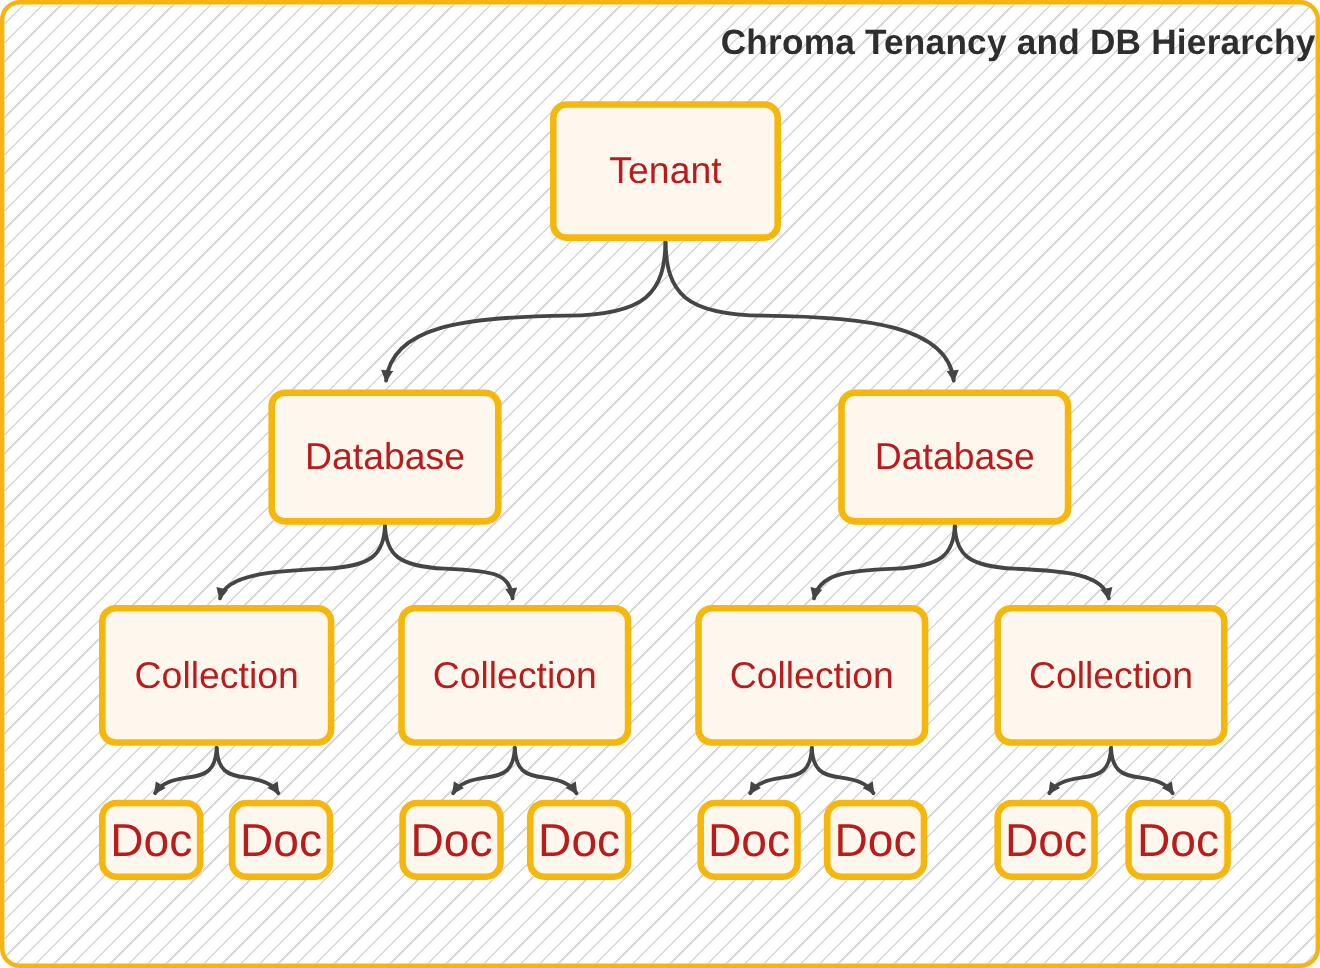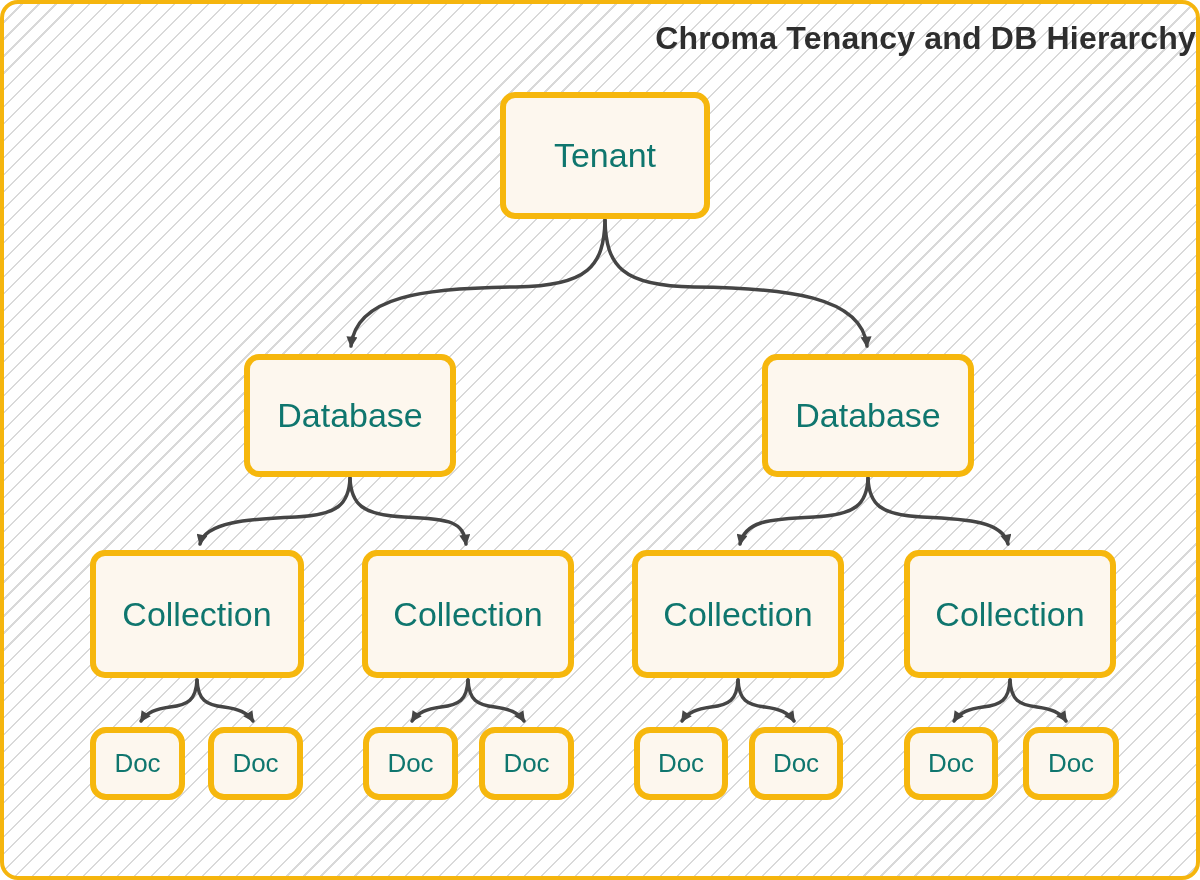--- a/index.html
+++ b/index.html
@@ -61,28 +61,28 @@
     stroke: none;
   }
   .node {
     position: absolute;
     display: flex;
     align-items: center;
     justify-content: center;
     background: var(--node-fill);
     border: 6px solid var(--node-border);
     border-radius: 15px;
-    color: #0f766e;
+    color: #b91c1c;
     font-size: 34px;
     font-weight: 400;
     text-align: center;
   }
   .node.small {
     border-radius: 16px;
-    font-size: 26px;
+    font-size: 42px;
   }
 </style>
 </head>
 <body>
 
 <div class="canvas">
 
   <div class="diagram-title">Chroma Tenancy and DB Hierarchy</div>
 
   <svg class="edges" width="1200" height="880" viewBox="0 0 1200 880" xmlns="http://www.w3.org/2000/svg">

